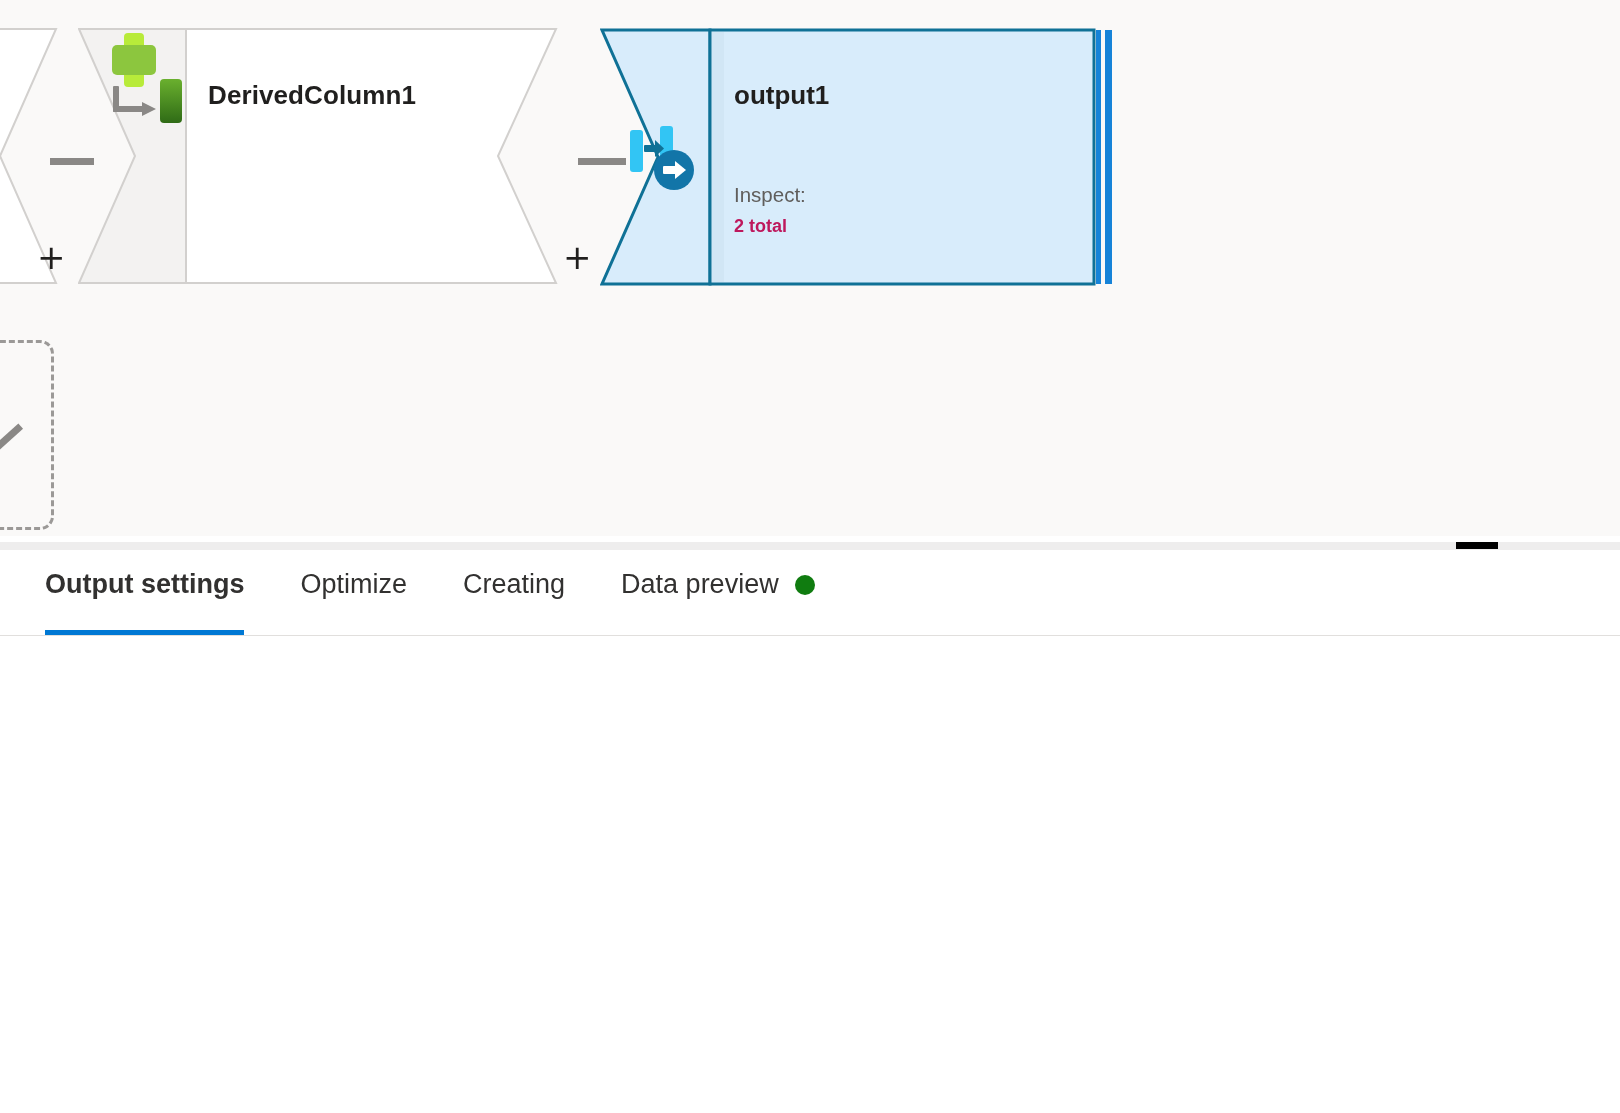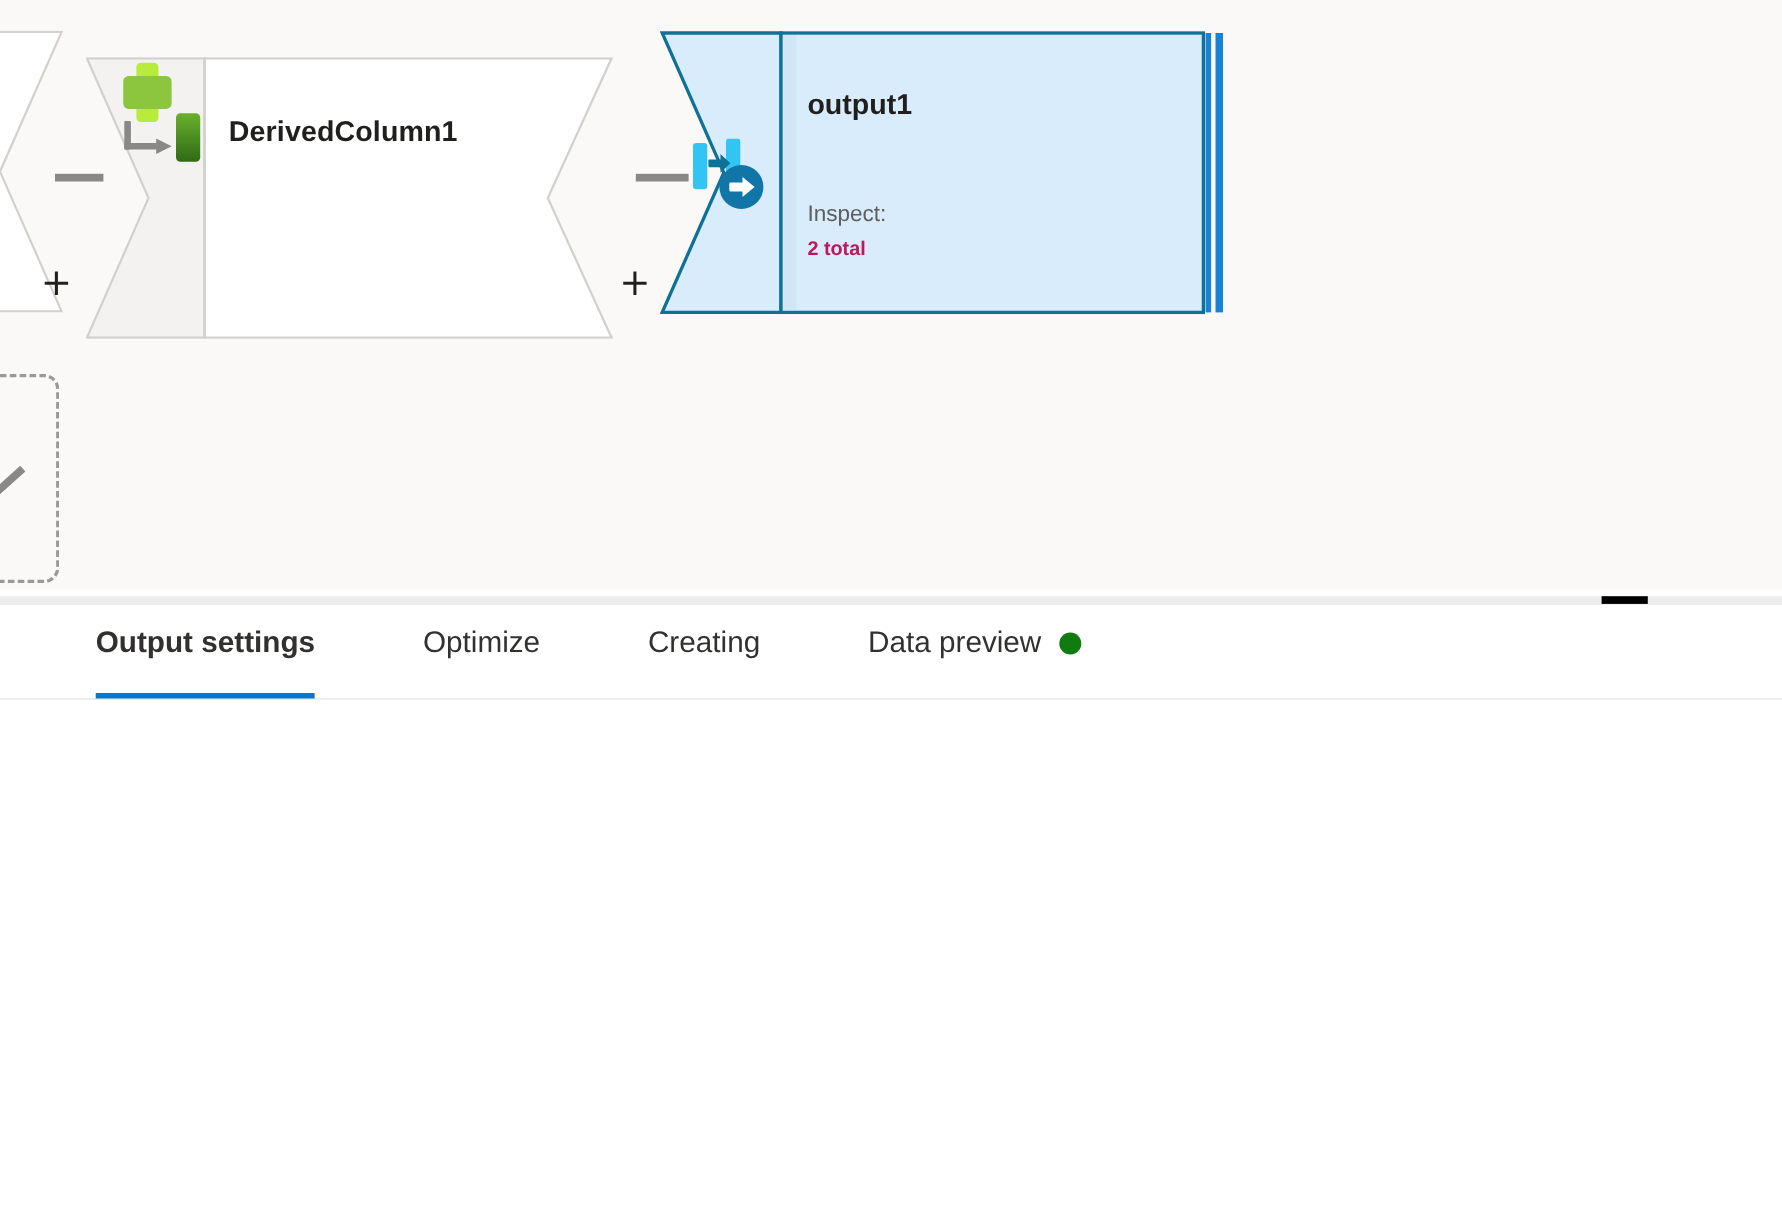--- a/index.html
+++ b/index.html
@@ -43,21 +43,20 @@
     background: #8a8886;
   }
 
   
   .node-dc {
     position: absolute;
     left: 78px;
     top: 28px;
     width: 480px;
     height: 256px;
-    margin-top: 24px;
   }
   .node-dc .shape { position: absolute; inset: 0; }
   .node-dc-icon-strip {
     position: absolute;
     left: 30px;
     top: 0;
     width: 108px;
     height: 256px;
     pointer-events: none;
   }
@@ -199,21 +198,20 @@
     gap: 14px;
     height: 100%;
     padding: 0 0 16px 0;
     margin-right: 56px;
     font-size: 27px;
     color: #323130;
     cursor: pointer;
     background: none;
     border: none;
     font-family: inherit;
-    margin-left: 42px;
   }
   .tab.active {
     font-weight: 700;
   }
   .tab.active::after {
     content: "";
     position: absolute;
     left: 0;
     right: 0;
     bottom: 0;

